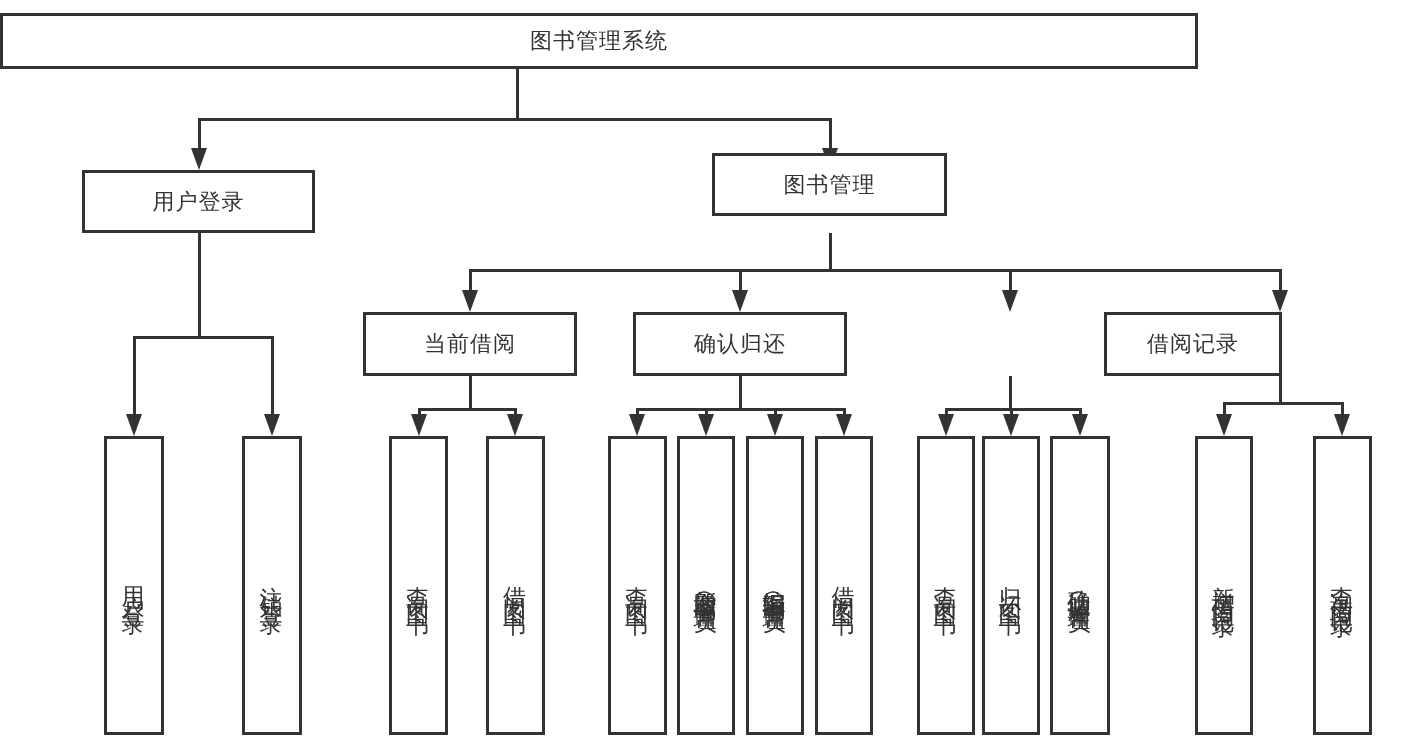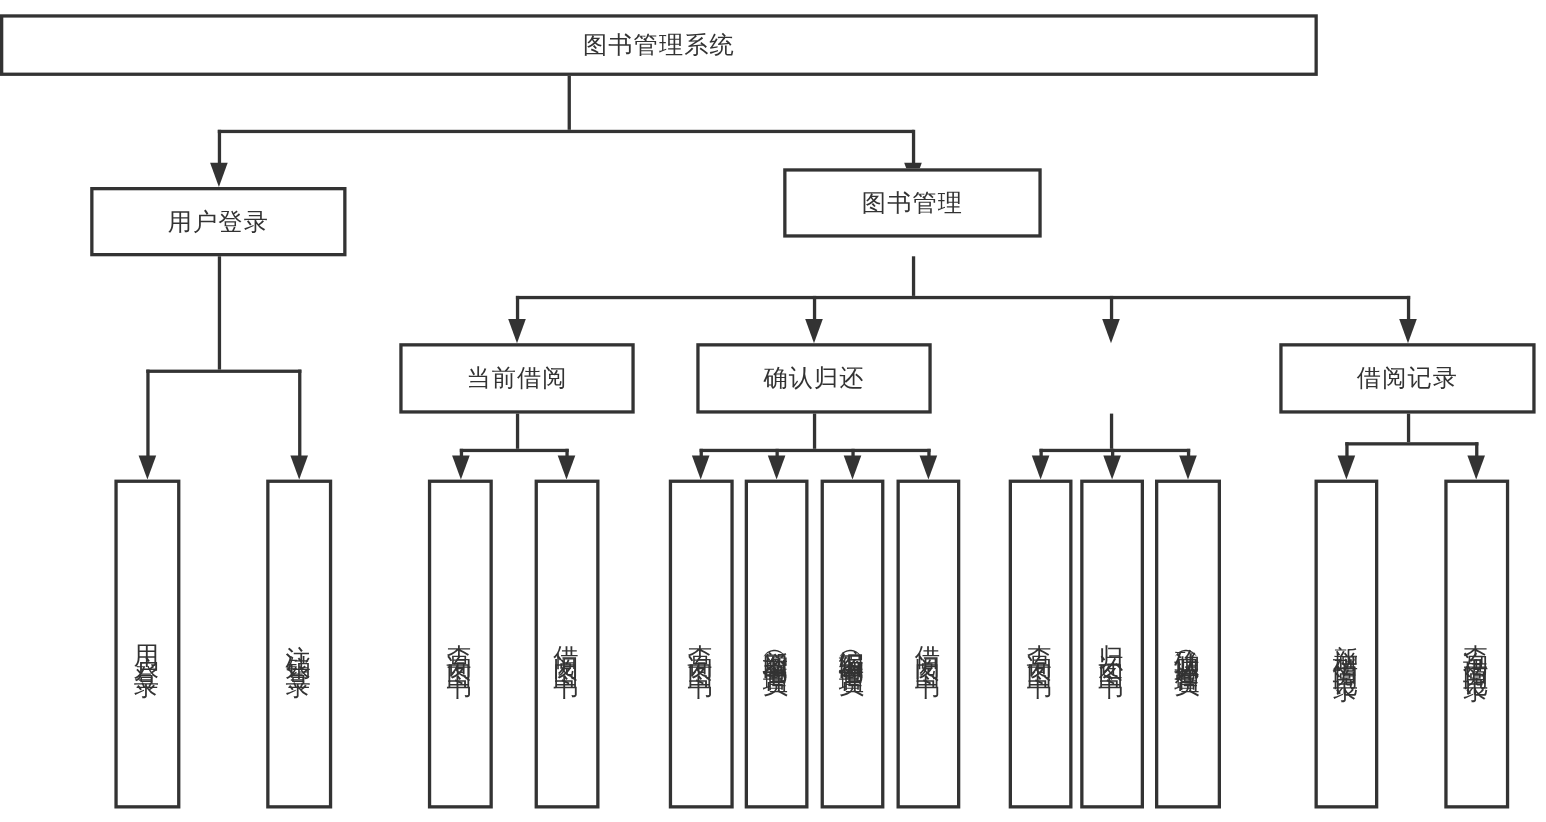--- a/index.html
+++ b/index.html
@@ -99,21 +99,21 @@
     <div class="vline" style="left:1279px;top:269px;height:23px"></div>
     <div class="arrow" style="left:1272px;top:290px"></div>
   </div>
 
   <div class="node hbox" style="left:363px;top:312px;width:214px;height:64px">
     <span>当前借阅</span>
   </div>
   <div class="node hbox" style="left:633px;top:312px;width:214px;height:64px">
     <span>确认归还</span>
   </div>
-  <div class="node hbox" style="left:1163px;top:312px;width:233px;height:64px">
+  <div class="node hbox" style="left:1104px;top:312px;width:178px;height:64px">
     <span>借阅记录</span>
   </div>
 
   <div>
     <div class="vline" style="left:469px;top:376px;height:32px"></div>
     <div class="hline" style="left:418px;top:408px;width:99px"></div>
     <div class="vline" style="left:418px;top:408px;height:8px"></div>
     <div class="arrow" style="left:411px;top:414px"></div>
     <div class="vline" style="left:514px;top:408px;height:8px"></div>
     <div class="arrow" style="left:507px;top:414px"></div>

